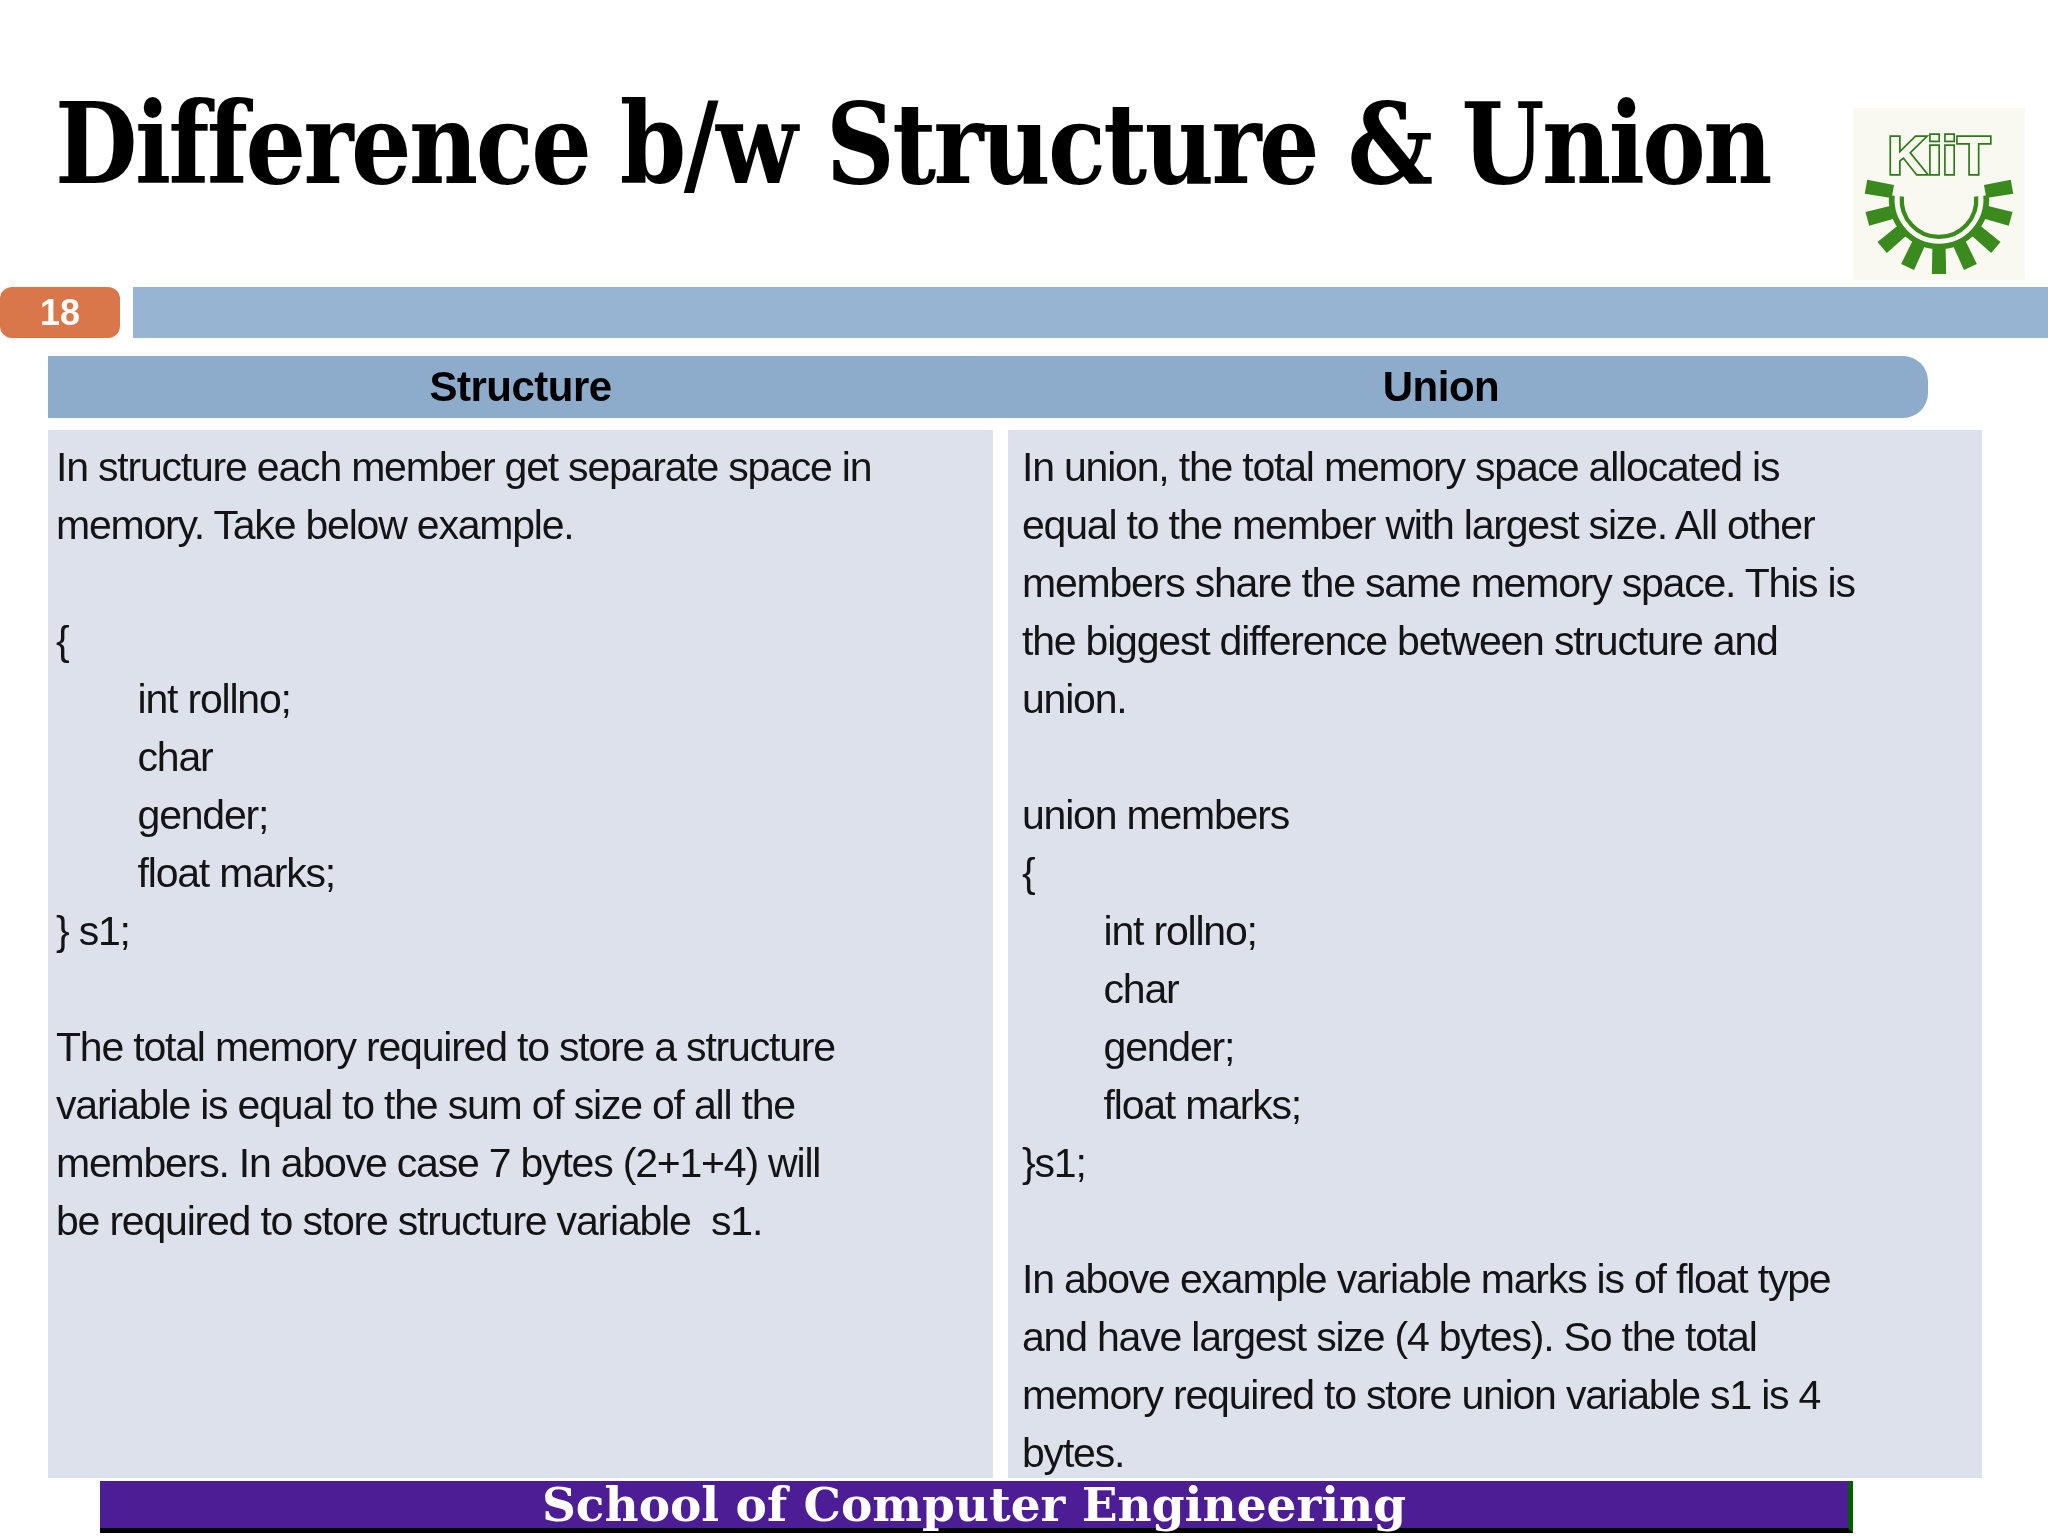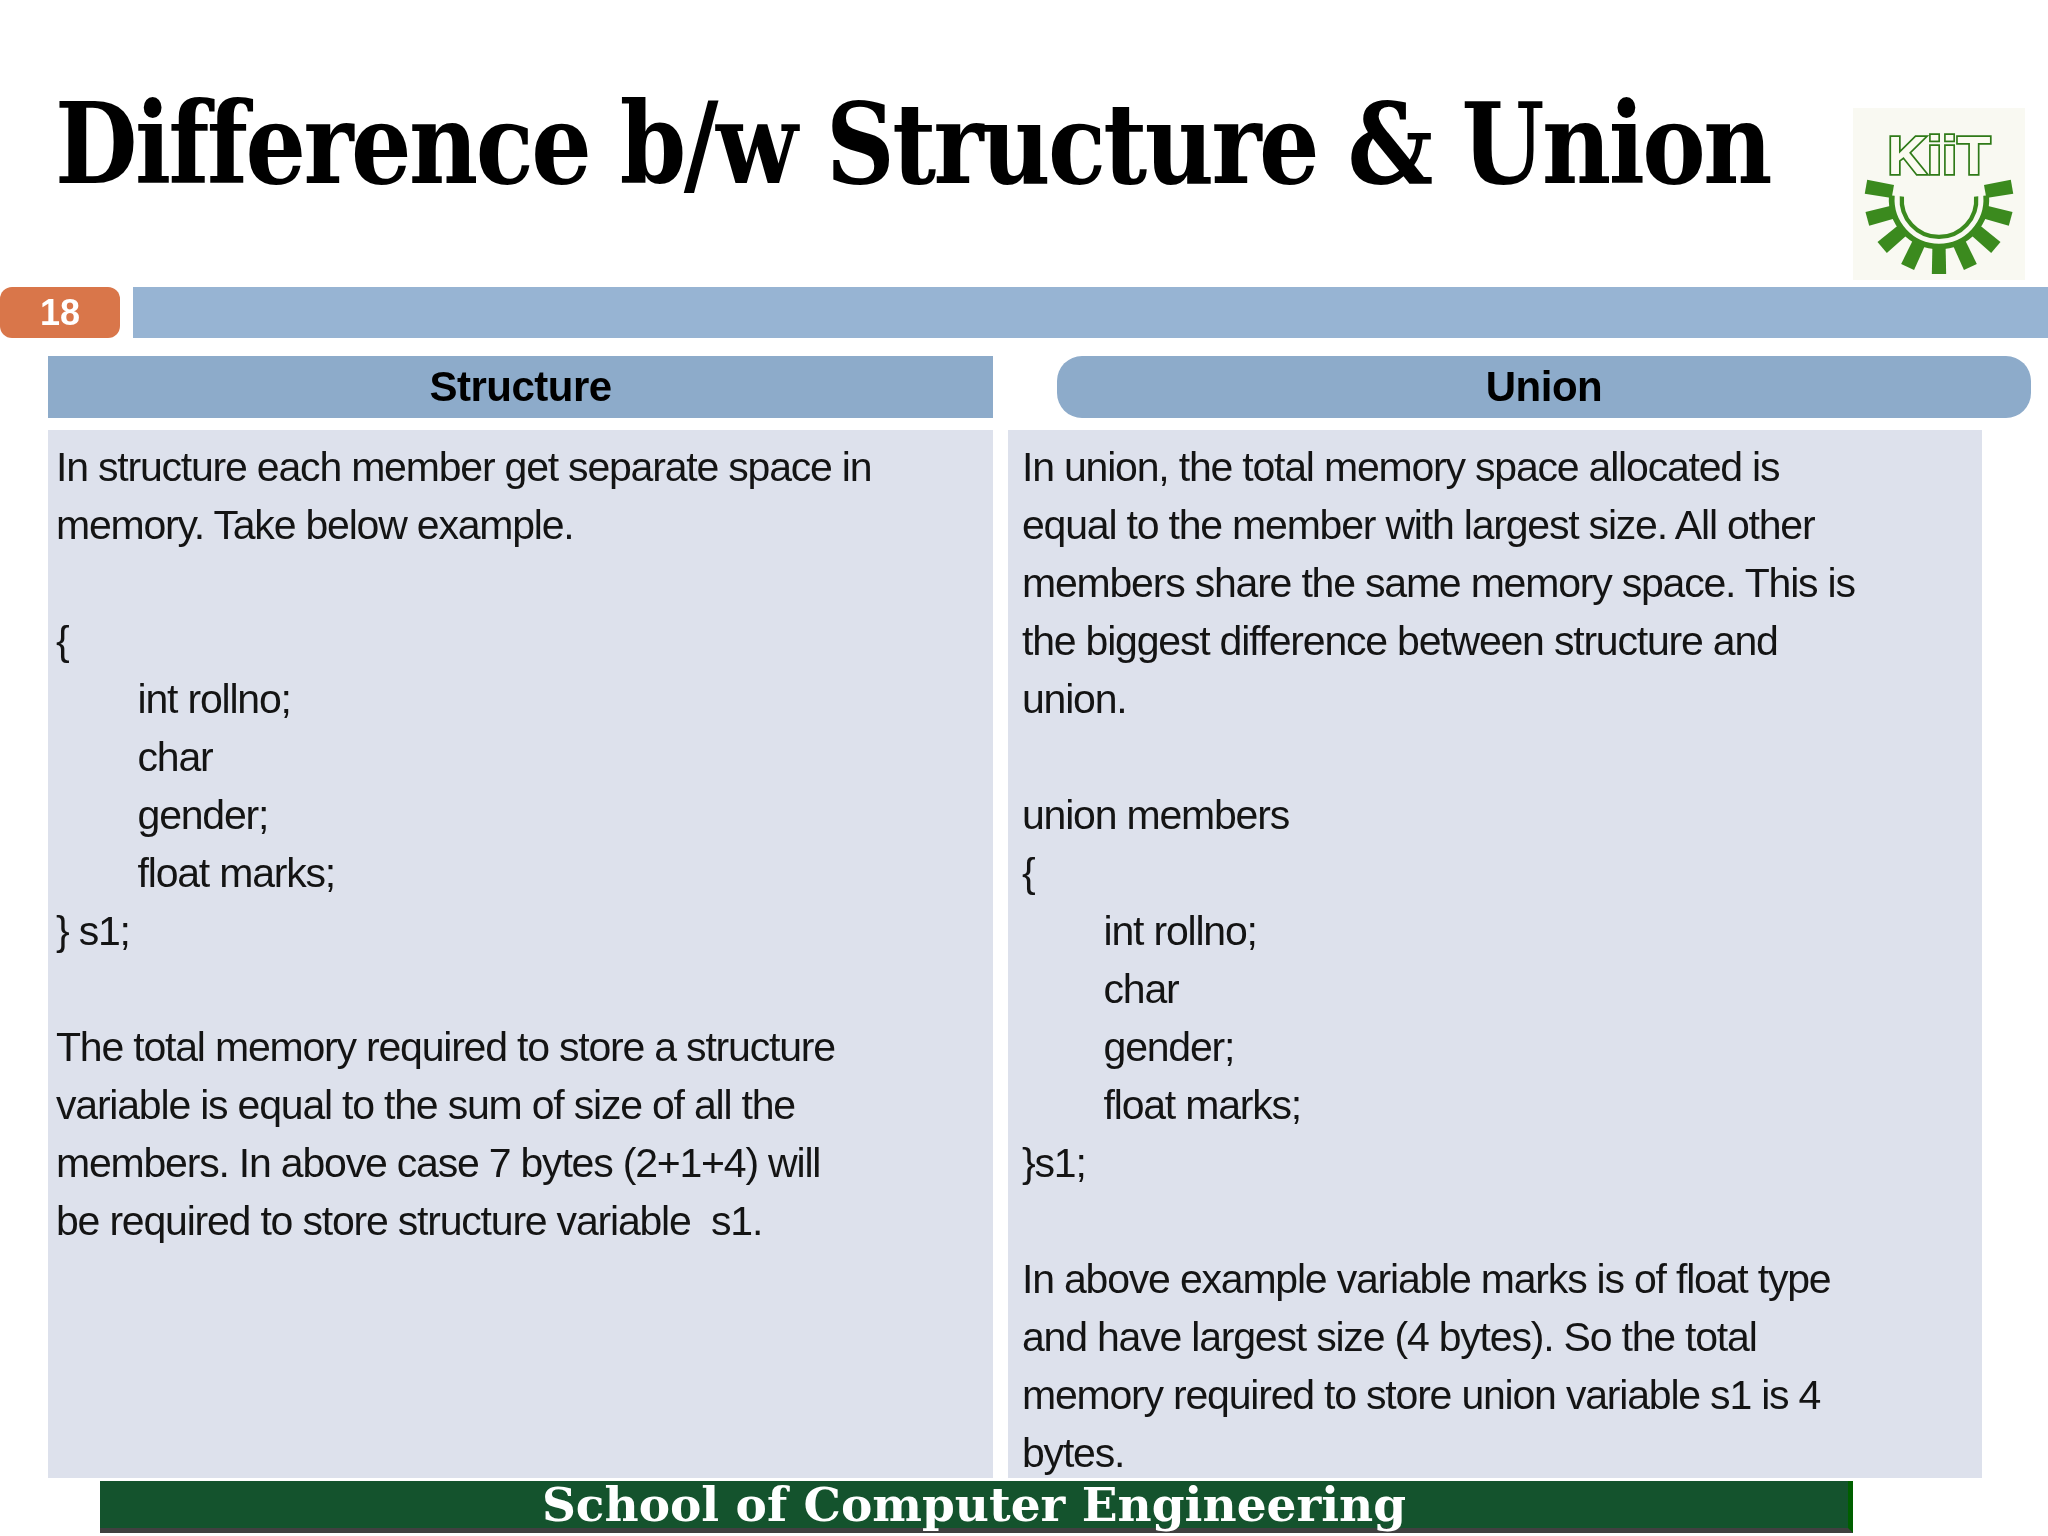--- a/index.html
+++ b/index.html
@@ -52,21 +52,21 @@
     position: absolute;
     top: 356px; height: 62px;
     background: #8dabca;
     color: #000000;
     font-weight: bold;
     font-size: 42px;
     letter-spacing: -0.5px;
     display: flex; align-items: center; justify-content: center;
   }
   .th.left  { left: 48px;   width: 945px; }
-  .th.right { left: 1057px; width: 974px; border-radius: 25px; }
+  .th.right { left: 954px; width: 974px; border-radius: 25px; }
   .cell {
     position: absolute;
     top: 430px; height: 1048px;
     background: #dde1ec;
     overflow: hidden;
     box-sizing: border-box;
     padding: 8px 0 8px 8px;
   }
   .cell.left  { left: 48px;   width: 945px; }
   .cell.right { left: 1008px; width: 974px; padding-left: 14px; }
@@ -75,23 +75,23 @@
     height: 58px;
     line-height: 58px;
     font-size: 41px;
     letter-spacing: -1.2px;
     color: #141414;
   }
   .footer-bar {
     position: absolute;
     left: 100px; top: 1481px;
     width: 1748px; height: 47px;
-    background: #14532d;
+    background: #4c1d95;
     border-right: 5px solid #005f00;
-    border-bottom: 5px solid #404040;
+    border-bottom: 5px solid #000000;
     display: flex; align-items: center; justify-content: center;
   }
   .footer-text {
     font-family: "DejaVu Serif", serif;
     font-weight: bold;
     font-size: 47px;
     color: #ffffff;
     white-space: nowrap;
   }
 </style>

